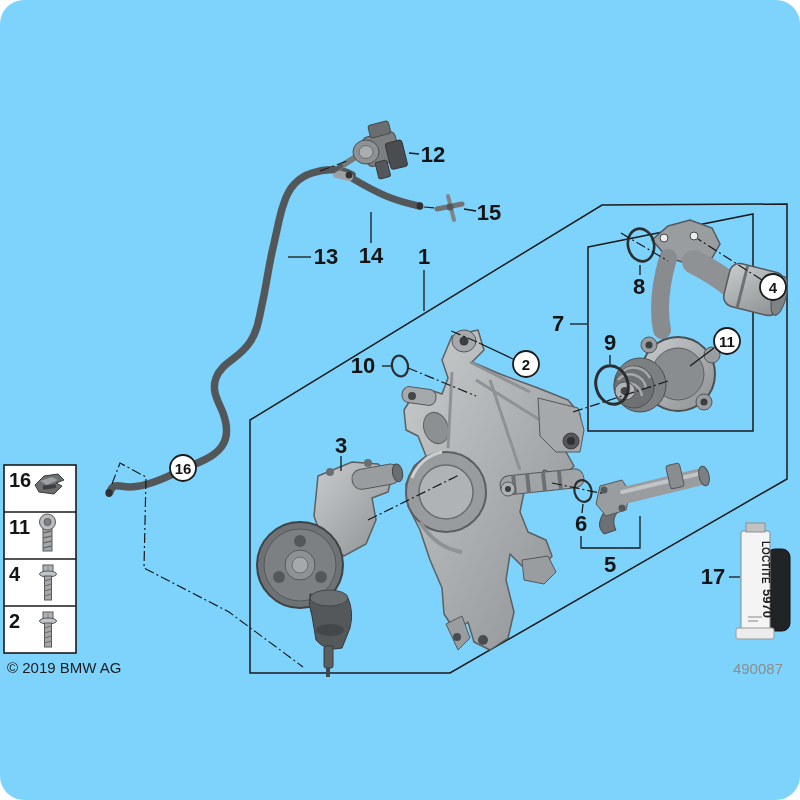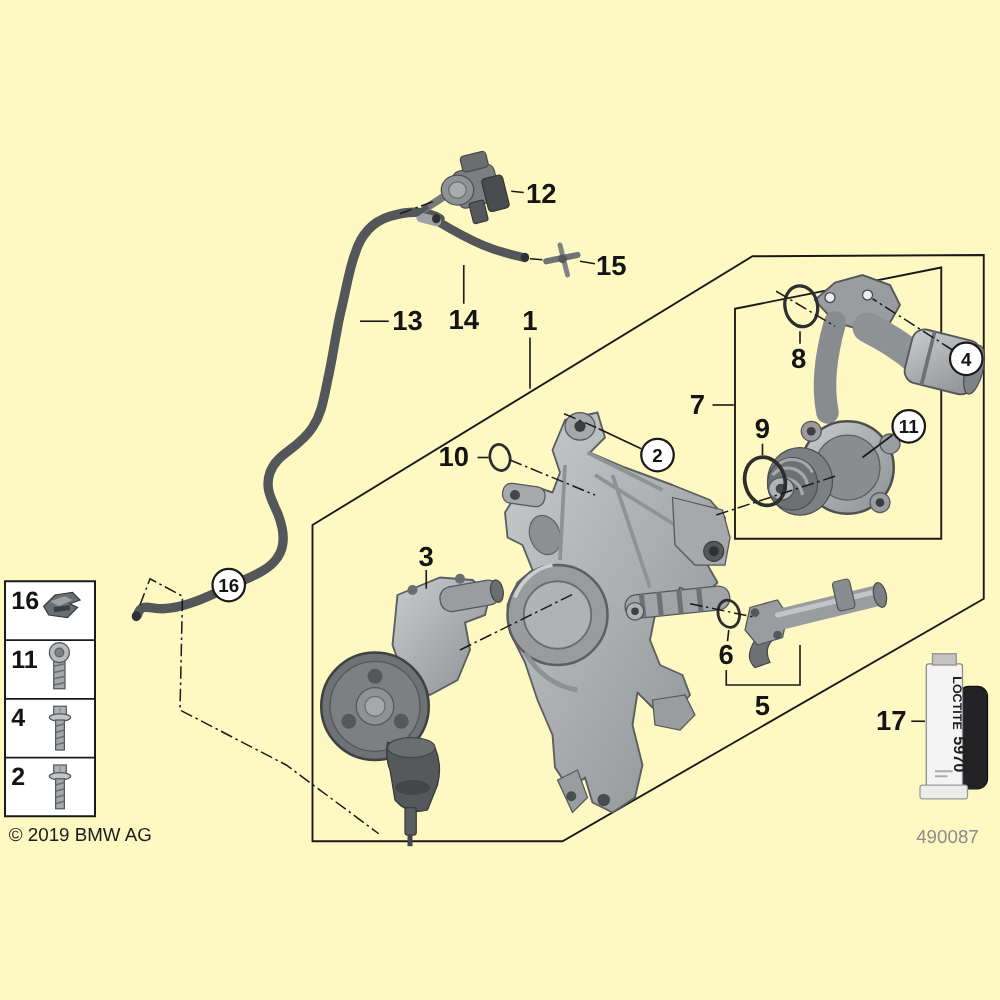--- a/index.html
+++ b/index.html
@@ -1,17 +1,17 @@
 <!DOCTYPE html>
 <html><head>
 <meta charset="utf-8">
 <style>
   html,body{margin:0;padding:0;background:#ffffff;}
-  .stage{position:relative;width:800px;height:800px;background:#fef9c3;overflow:hidden;
-         font-family:"Liberation Sans", sans-serif;}
+  .stage{position:relative;width:800px;height:800px;background:#7dd3fc;overflow:hidden;
+         font-family:"Liberation Sans", sans-serif;border-radius:24px;}
   svg{position:absolute;left:0;top:0;}
   text{font-family:"Liberation Sans", sans-serif;}
   .callout{font-weight:bold;font-size:22px;fill:#141414;}
   .callout-circ{font-weight:bold;font-size:15px;fill:#141414;}
   .legend-num{font-weight:bold;font-size:20px;fill:#141414;}
   .copyright{font-size:15px;fill:#1c1c1c;}
   .drawno{font-size:15px;fill:#8d8d8d;}
   .tubetext{font-weight:bold;fill:#1f1f1f;}
 </style>
 </head>

